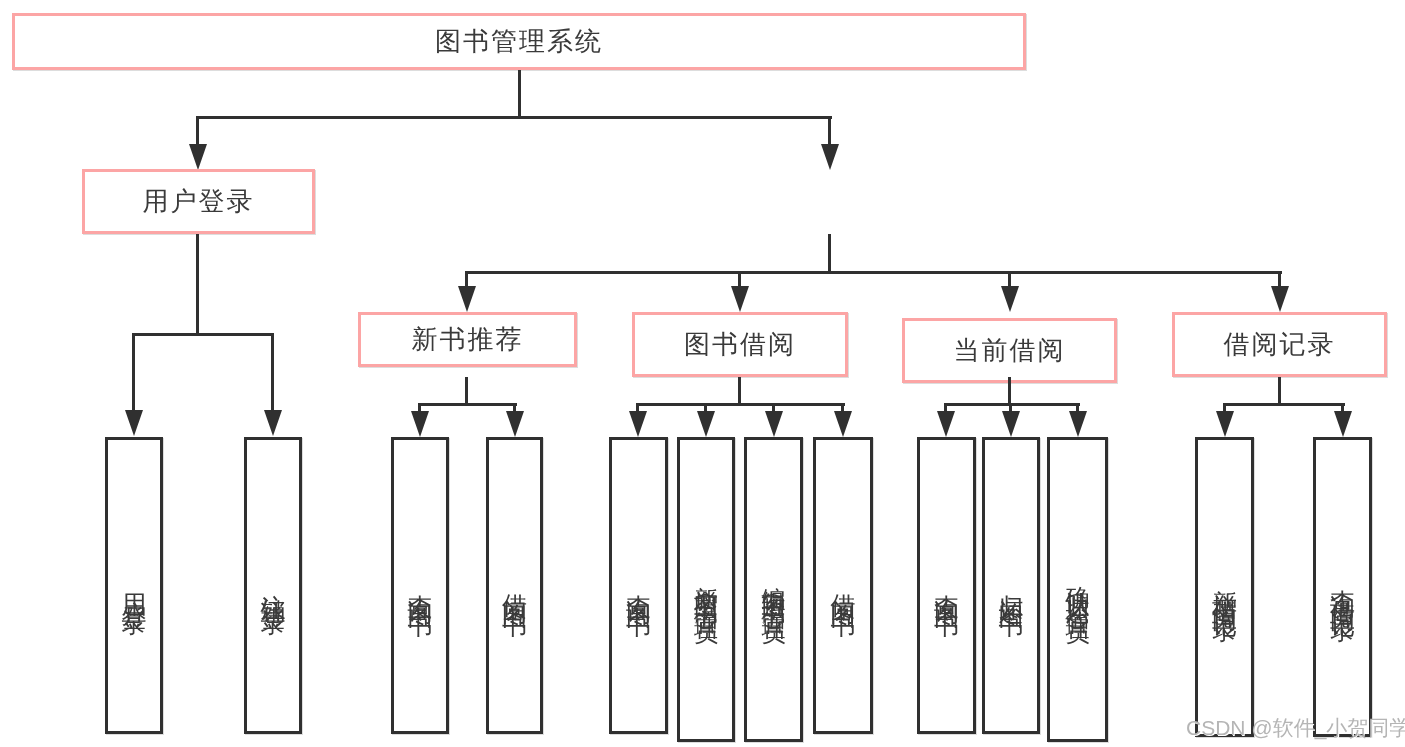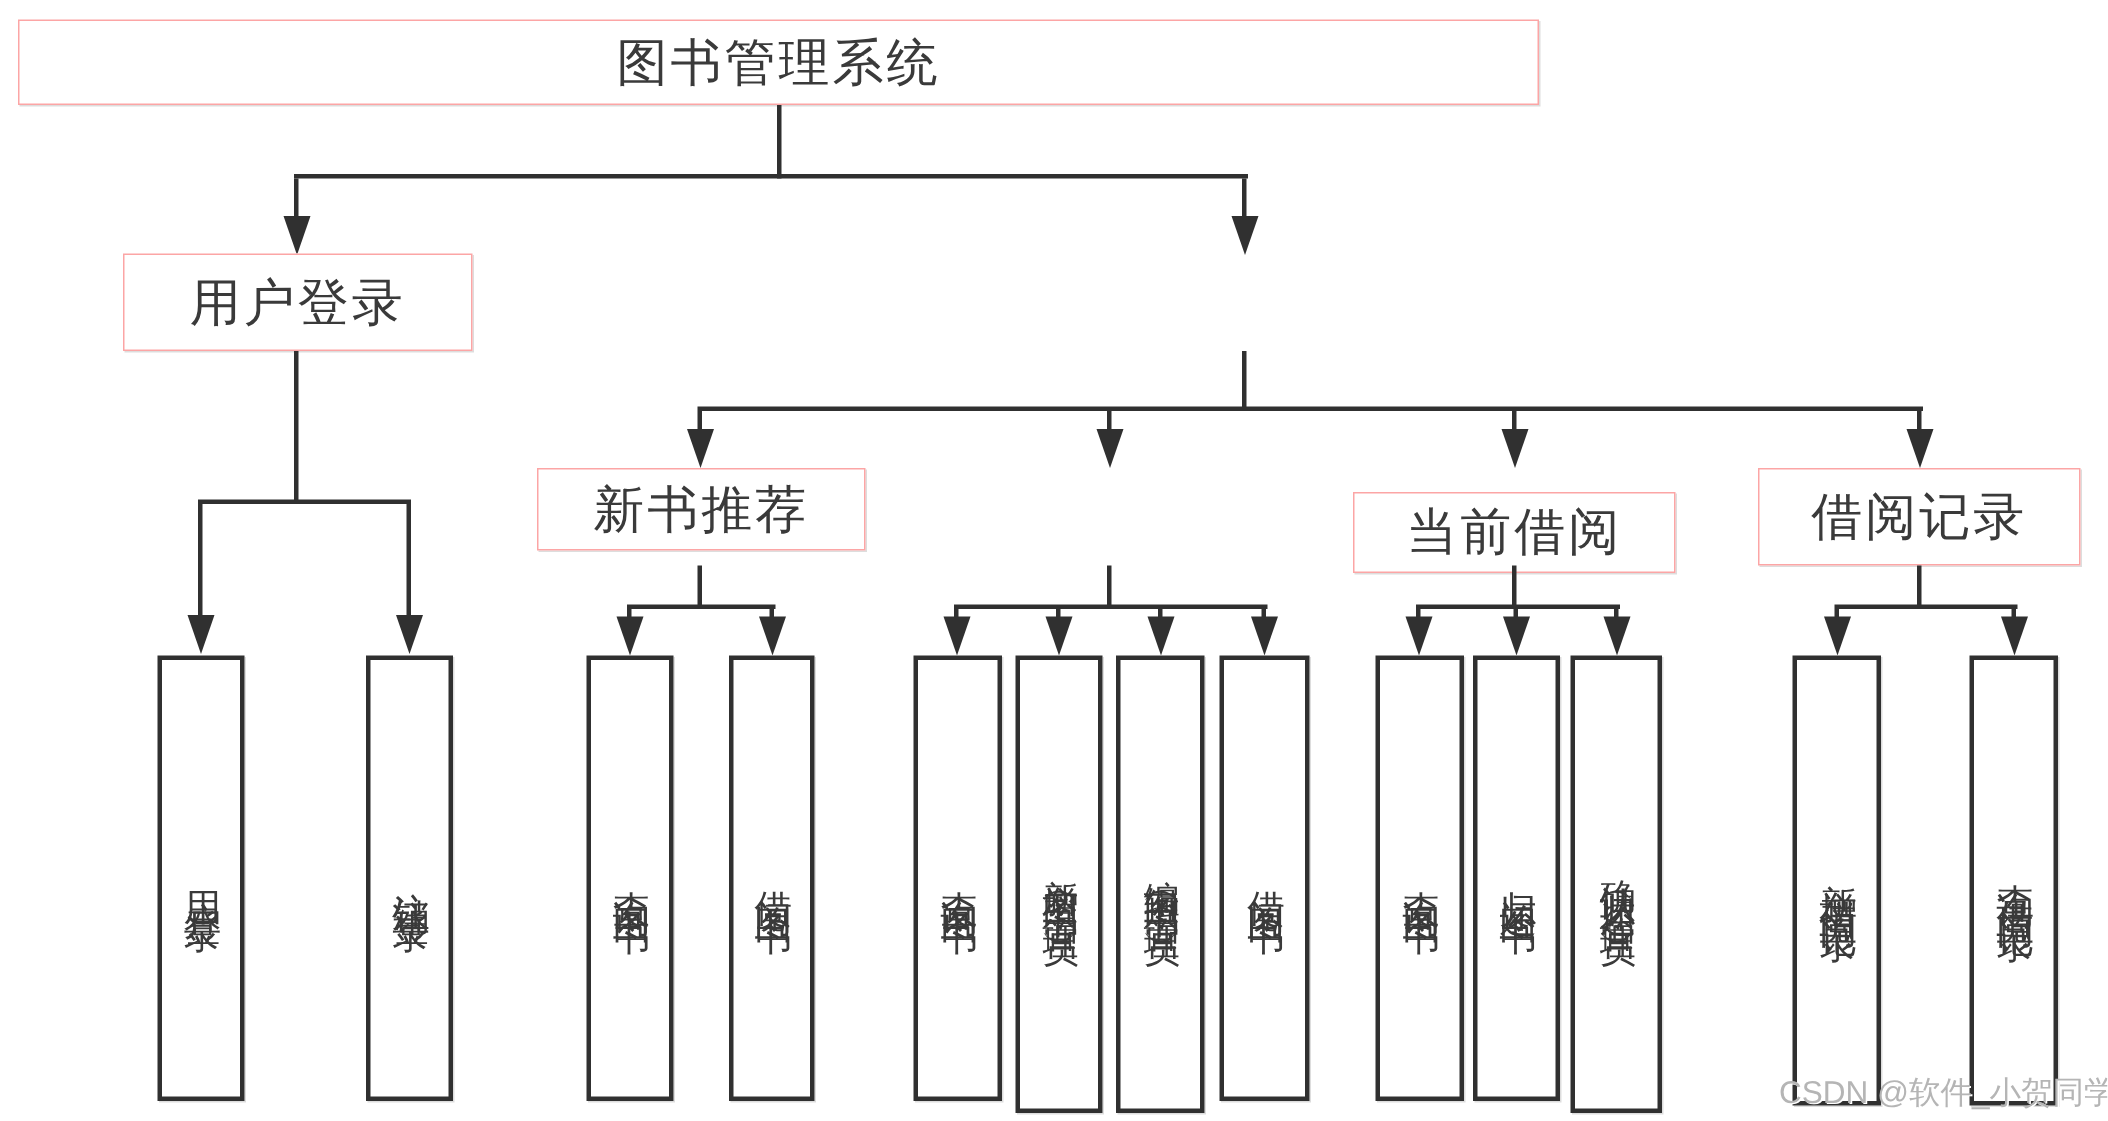--- a/index.html
+++ b/index.html
@@ -7,26 +7,26 @@
     position:relative;
     width:1405px;height:747px;
     background:#fff;
     font-family:"Liberation Sans","DejaVu Sans",sans-serif;
     color:#3a3a3a;
     overflow:hidden;
   }
   .node{
     position:absolute;
     box-sizing:border-box;
-    border:1px solid #fca5a5;
+    border:3px solid #fca5a5;
     background:#fff;
     display:flex;
     align-items:center;
     justify-content:center;
-    font-size:34px;
+    font-size:26px;
     letter-spacing:2px;
     color:#3a3a3a;
     box-shadow:1px 1px 0 rgba(120,120,120,.25);
   }
   .vnode{
     position:absolute;
     box-sizing:border-box;
     border:3px solid #303030;
     background:#fff;
     display:flex;
@@ -96,21 +96,24 @@
   <div class="vline" style="left:738px;top:274px;width:3px;height:14px"></div>
   <div class="arrow" style="left:731px;top:286px"></div>
   <div class="vline" style="left:1008px;top:274px;width:3px;height:14px"></div>
   <div class="arrow" style="left:1001px;top:286px"></div>
   <div class="vline" style="left:1278px;top:274px;width:3px;height:14px"></div>
   <div class="arrow" style="left:1271px;top:286px"></div>
 
   <div class="node" style="left:358px;top:312px;width:219px;height:55px">
     <span>新书推荐</span>
   </div>
-  <div class="node" style="left:902px;top:328px;width:215px;height:54px">
+  <div class="node" style="left:632px;top:312px;width:216px;height:65px">
+    <span>图书借阅</span>
+  </div>
+  <div class="node" style="left:902px;top:318px;width:215px;height:65px">
     <span>当前借阅</span>
   </div>
   <div class="node" style="left:1172px;top:312px;width:215px;height:65px">
     <span>借阅记录</span>
   </div>
 
   <div class="vline" style="left:465px;top:377px;width:3px;height:29px"></div>
   <div class="hline" style="left:418px;top:403px;width:99px;height:3px"></div>
   <div class="vline" style="left:418px;top:406px;width:3px;height:7px"></div>
   <div class="arrow" style="left:411px;top:411px"></div>

